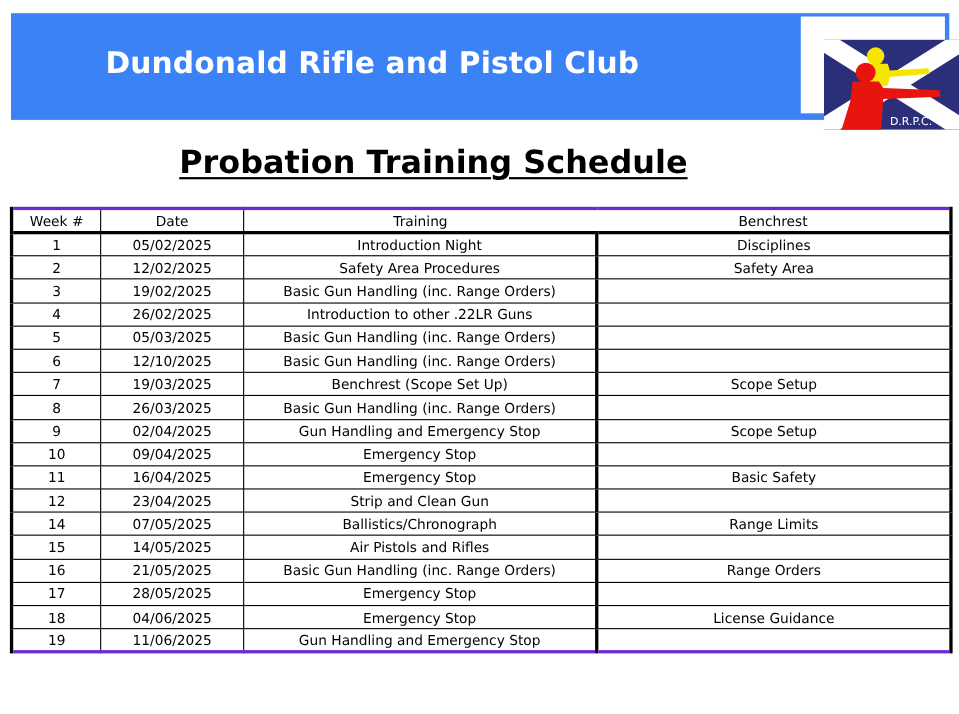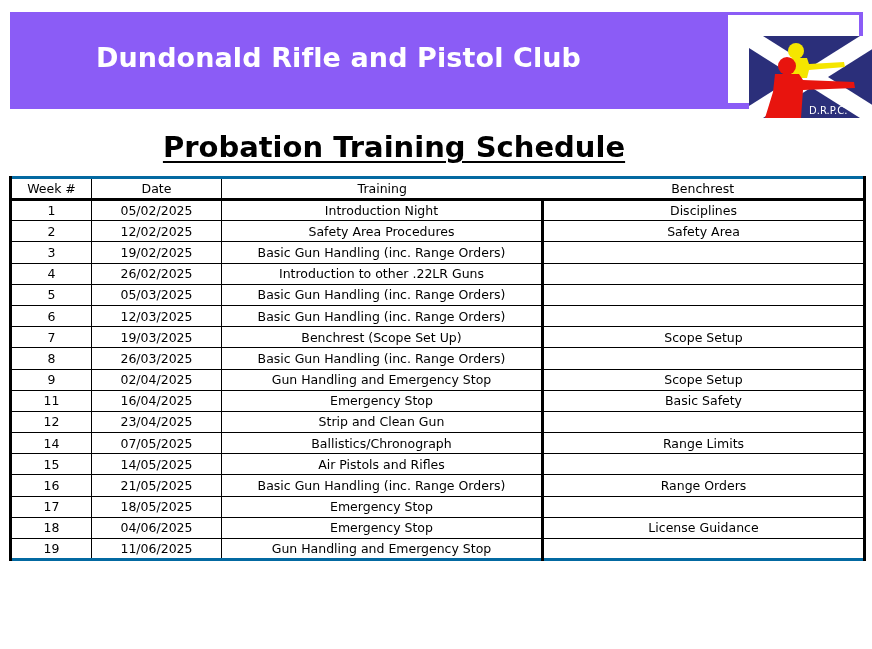--- a/index.html
+++ b/index.html
@@ -1,43 +1,43 @@
 <!DOCTYPE html>
 <html><head>
 <meta charset="utf-8">
 <style>
   * { box-sizing: border-box; margin: 0; padding: 0; }
   html, body { width: 872px; height: 649px; background: #ffffff; overflow: hidden; }
   body { position: relative; font-family: "Liberation Sans", "DejaVu Sans", sans-serif; color: #000; }
 
   .banner {
     position: absolute; left: 10px; top: 12px; width: 853px; height: 97px;
-    background: #8b5cf6;
+    background: #3b82f6;
   }
   .banner-title {
     position: absolute; left: 86px; top: 30px;
     color: #ffffff; font-weight: bold; font-size: 27px; letter-spacing: 0.1px;
     font-family: "DejaVu Sans", "Liberation Sans", sans-serif;
   }
   .logo {
     position: absolute; left: 718px; top: 3px; width: 131px; height: 88px;
     background: #ffffff; padding: 21px;
   }
   .logo svg { width: 125px; height: 82px; display: block; }
 
   .doc-title {
     position: absolute; left: 0; width: 788px; top: 130px; text-align: center;
     font-size: 29px; font-weight: bold; text-decoration: underline; text-underline-offset: 4px;
     text-decoration-thickness: 2px;
     font-family: "DejaVu Sans", "Liberation Sans", sans-serif;
   }
 
   table.schedule {
-    position: absolute; left: 9px; top: 176px; width: 854px;
-    border-collapse: collapse; border: 3px solid #0369a1;
+    position: absolute; left: 9px; top: 188px; width: 854px;
+    border-collapse: collapse; border: 3px solid #6d28d9;
     table-layout: fixed; font-size: 13px;
   }
   table.schedule th, table.schedule td {
     border: 1px solid #000; height: 21.2px; text-align: center;
     font-weight: normal; padding: 0 2px; white-space: nowrap; overflow: hidden;
     font-family: "DejaVu Sans", "Liberation Sans", sans-serif;
     font-size: 12.5px;
   }
   table.schedule thead tr { border-bottom: 3px solid #000; }
   table.schedule th { height: 22px; }
@@ -112,21 +112,21 @@
         <td class="cell-additional"></td>
       </tr>
       <tr>
         <td class="cell-week">5</td>
         <td class="cell-date">05/03/2025</td>
         <td class="cell-training">Basic Gun Handling (inc. Range Orders)</td>
         <td class="cell-additional"></td>
       </tr>
       <tr>
         <td class="cell-week">6</td>
-        <td class="cell-date">12/03/2025</td>
+        <td class="cell-date">12/10/2025</td>
         <td class="cell-training">Basic Gun Handling (inc. Range Orders)</td>
         <td class="cell-additional"></td>
       </tr>
       <tr>
         <td class="cell-week">7</td>
         <td class="cell-date">19/03/2025</td>
         <td class="cell-training">Benchrest (Scope Set Up)</td>
         <td class="cell-additional">Scope Setup</td>
       </tr>
       <tr>
@@ -135,20 +135,26 @@
         <td class="cell-training">Basic Gun Handling (inc. Range Orders)</td>
         <td class="cell-additional"></td>
       </tr>
       <tr>
         <td class="cell-week">9</td>
         <td class="cell-date">02/04/2025</td>
         <td class="cell-training">Gun Handling and Emergency Stop</td>
         <td class="cell-additional">Scope Setup</td>
       </tr>
       <tr>
+        <td class="cell-week">10</td>
+        <td class="cell-date">09/04/2025</td>
+        <td class="cell-training">Emergency Stop</td>
+        <td class="cell-additional"></td>
+      </tr>
+      <tr>
         <td class="cell-week">11</td>
         <td class="cell-date">16/04/2025</td>
         <td class="cell-training">Emergency Stop</td>
         <td class="cell-additional">Basic Safety</td>
       </tr>
       <tr>
         <td class="cell-week">12</td>
         <td class="cell-date">23/04/2025</td>
         <td class="cell-training">Strip and Clean Gun</td>
         <td class="cell-additional"></td>
@@ -166,21 +172,21 @@
         <td class="cell-additional"></td>
       </tr>
       <tr>
         <td class="cell-week">16</td>
         <td class="cell-date">21/05/2025</td>
         <td class="cell-training">Basic Gun Handling (inc. Range Orders)</td>
         <td class="cell-additional">Range Orders</td>
       </tr>
       <tr>
         <td class="cell-week">17</td>
-        <td class="cell-date">18/05/2025</td>
+        <td class="cell-date">28/05/2025</td>
         <td class="cell-training">Emergency Stop</td>
         <td class="cell-additional"></td>
       </tr>
       <tr>
         <td class="cell-week">18</td>
         <td class="cell-date">04/06/2025</td>
         <td class="cell-training">Emergency Stop</td>
         <td class="cell-additional">License Guidance</td>
       </tr>
       <tr>

